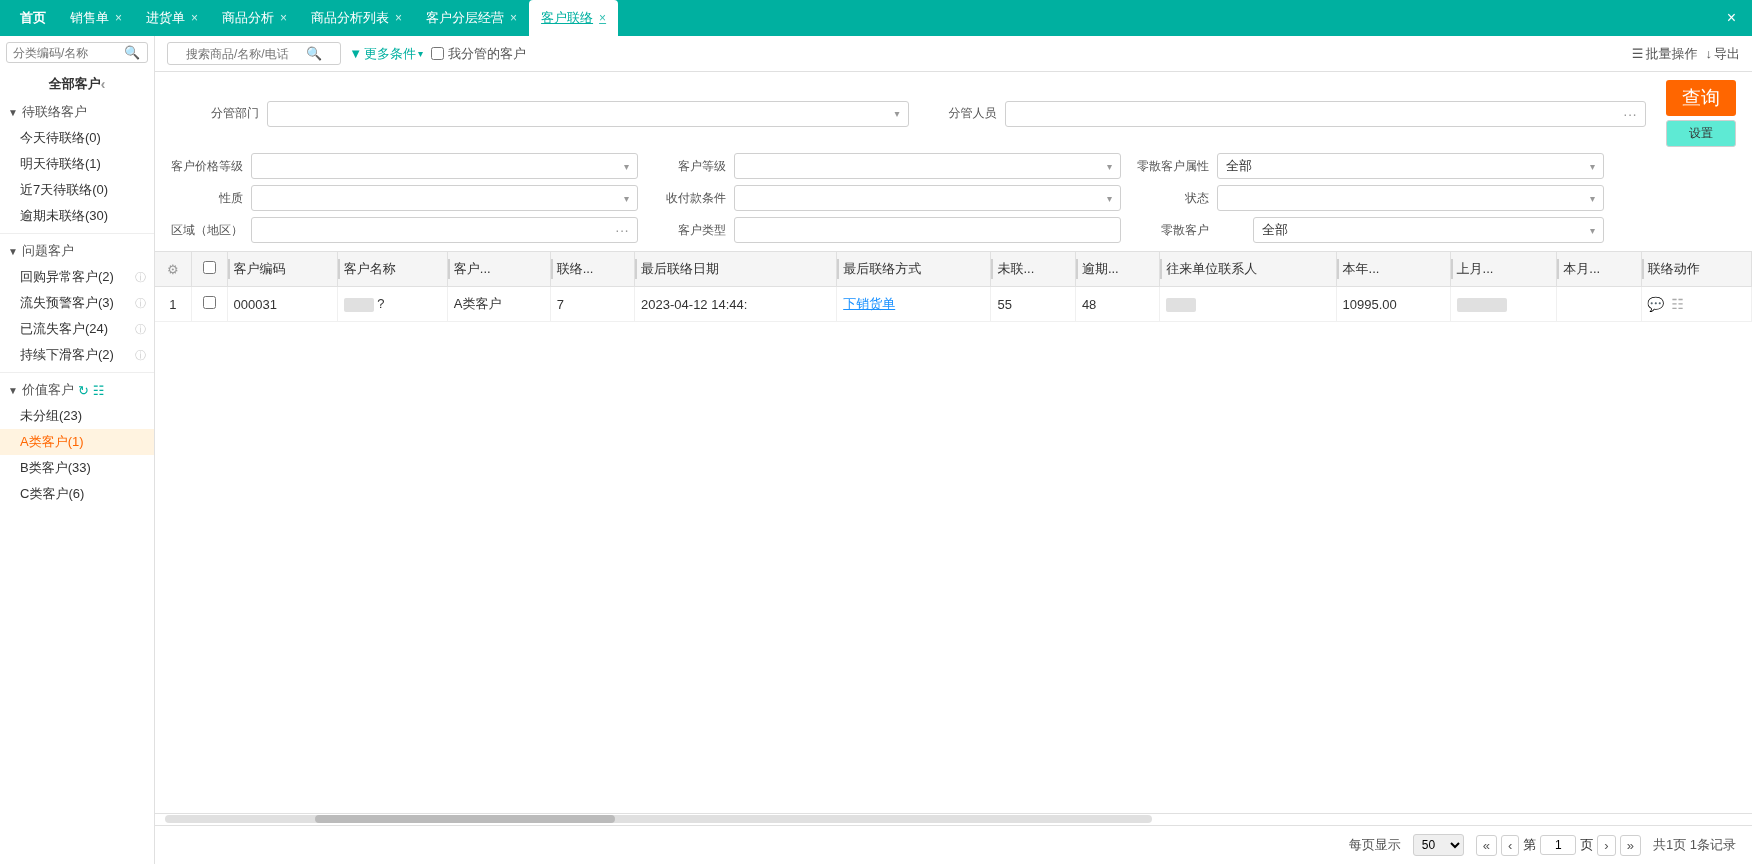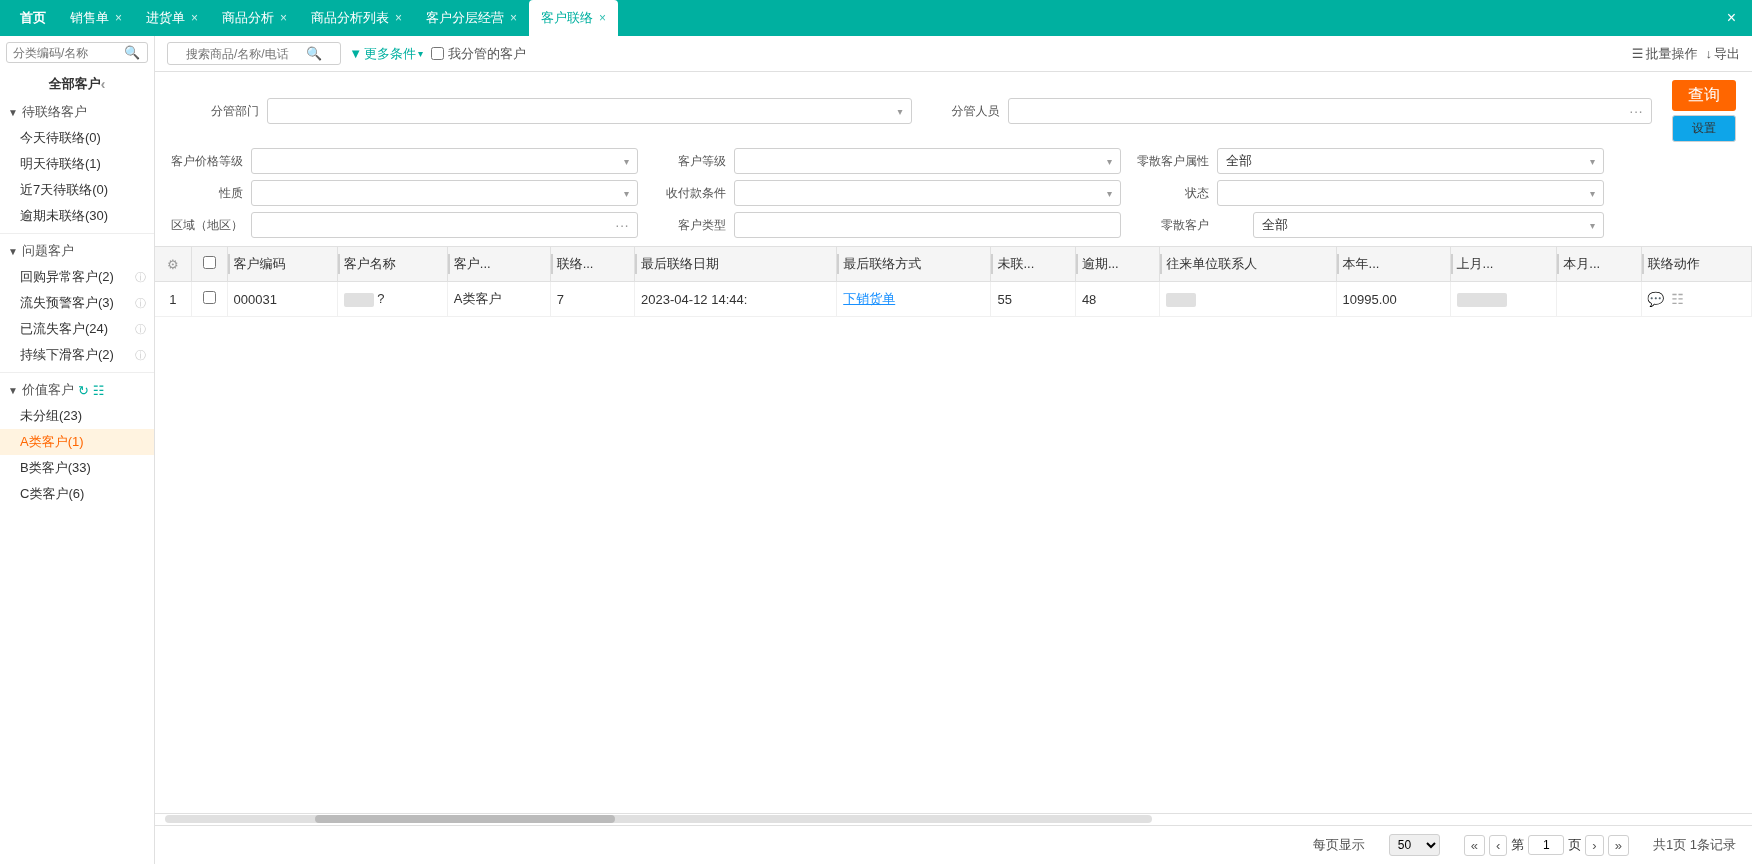--- a/index.html
+++ b/index.html
@@ -13,21 +13,21 @@
     }
     .top-nav .nav-item {
       padding: 0 12px; height: 36px; display: flex; align-items: center;
       cursor: pointer; color: white; font-size: 13px; white-space: nowrap;
     }
     .top-nav .nav-item.home { font-weight: bold; }
     .top-nav .nav-item .close-x {
       margin-left: 6px; font-size: 12px; opacity: 0.8;
     }
     .top-nav .nav-item.active {
-      background: white; color: #00b0a0; border-radius: 4px 4px 0 0;
+      background: white; color: #00b0a0; border-radius: 4px 4px 0 0; text-decoration: underline;
     }
     .top-nav .nav-item.active .close-x { color: #00b0a0; }
     .top-nav-right {
       margin-left: auto; color: white; font-size: 16px; cursor: pointer; padding: 0 8px;
     }
 
     
     .main-layout {
       display: flex; height: calc(864px - 36px); background: #f0f0f0;
     }
@@ -111,24 +111,24 @@
     .filter-input {
       flex: 1; border: 1px solid #d0d0d0; border-radius: 3px; padding: 3px 8px;
       font-size: 12px; outline: none; color: #333; background: white;
       display: flex; align-items: center; justify-content: space-between; cursor: pointer;
     }
     .filter-input .arrow-down { color: #999; font-size: 10px; }
     .filter-input.with-dots { position: relative; }
     .filter-dots { color: #999; font-size: 14px; }
     .btn-query {
       background: #ff6600; color: white; border: none; padding: 5px 16px;
-      border-radius: 3px; cursor: pointer; font-size: 16px; margin-left: 8px;
+      border-radius: 3px; cursor: pointer; font-size: 19px; margin-left: 8px;
     }
     .btn-settings {
-      background: #0ea5e9; color: #333; border: 1px solid #d0d0d0; padding: 4px 12px;
+      background: #5eead4; color: #333; border: 1px solid #d0d0d0; padding: 4px 12px;
       border-radius: 3px; cursor: pointer; font-size: 12px; margin-left: 8px;
     }
 
     
     .table-area {
       flex: 1; background: white; overflow: auto; margin: 0;
     }
     table {
       width: 100%; border-collapse: collapse; font-size: 12px;
     }
@@ -149,21 +149,21 @@
     }
     .link-text { color: #1890ff; cursor: pointer; text-decoration: underline; }
     .td-center { text-align: center; }
     .checkbox-col { width: 36px; text-align: center; }
     .settings-col { width: 36px; text-align: center; cursor: pointer; color: #999; }
 
     
     .footer-bar {
       background: white; border-top: 1px solid #e0e0e0;
       padding: 8px 16px; display: flex; align-items: center; justify-content: flex-end;
-      gap: 24px; font-size: 12px; color: #333;
+      gap: 12px; font-size: 12px; color: #333;
     }
     .footer-bar .page-size-label { color: #555; }
     .footer-bar select {
       border: 1px solid #d0d0d0; border-radius: 3px; padding: 2px 4px;
       font-size: 12px; outline: none;
     }
     .footer-bar .page-nav {
       display: flex; align-items: center; gap: 4px;
     }
     .footer-bar .page-btn {

